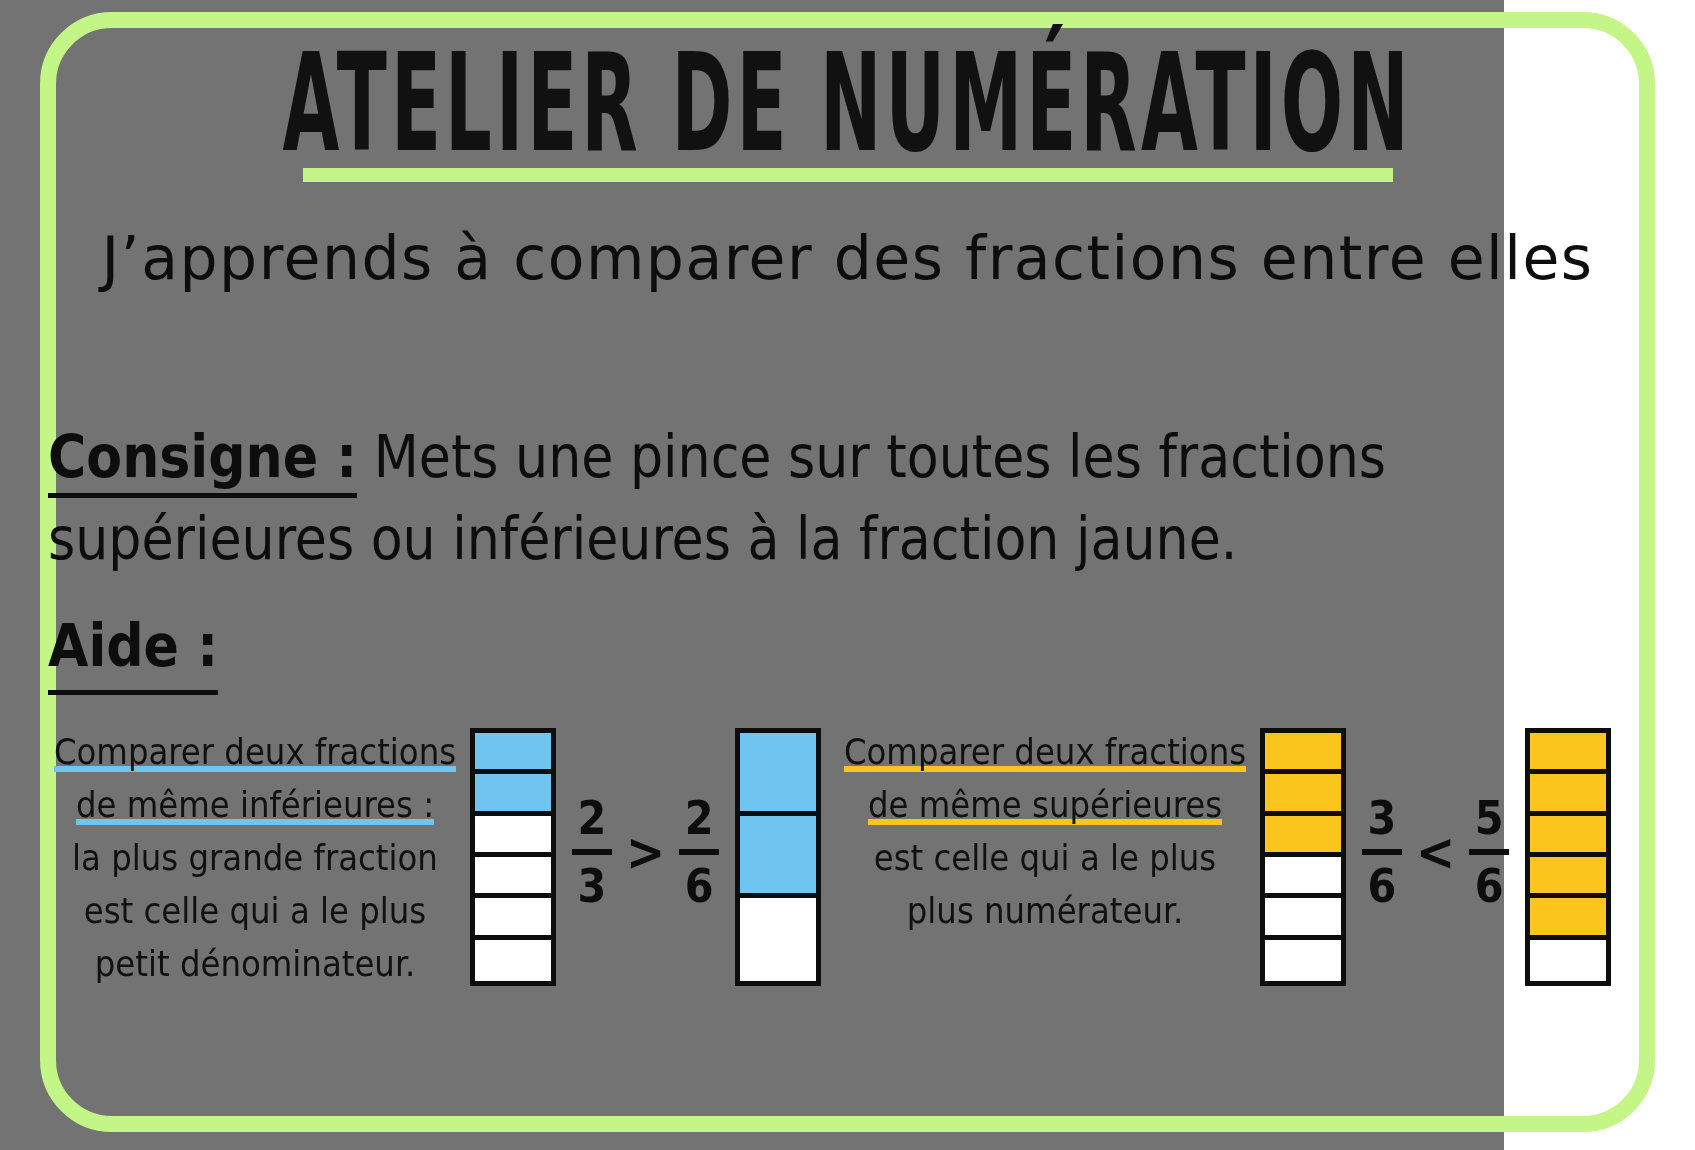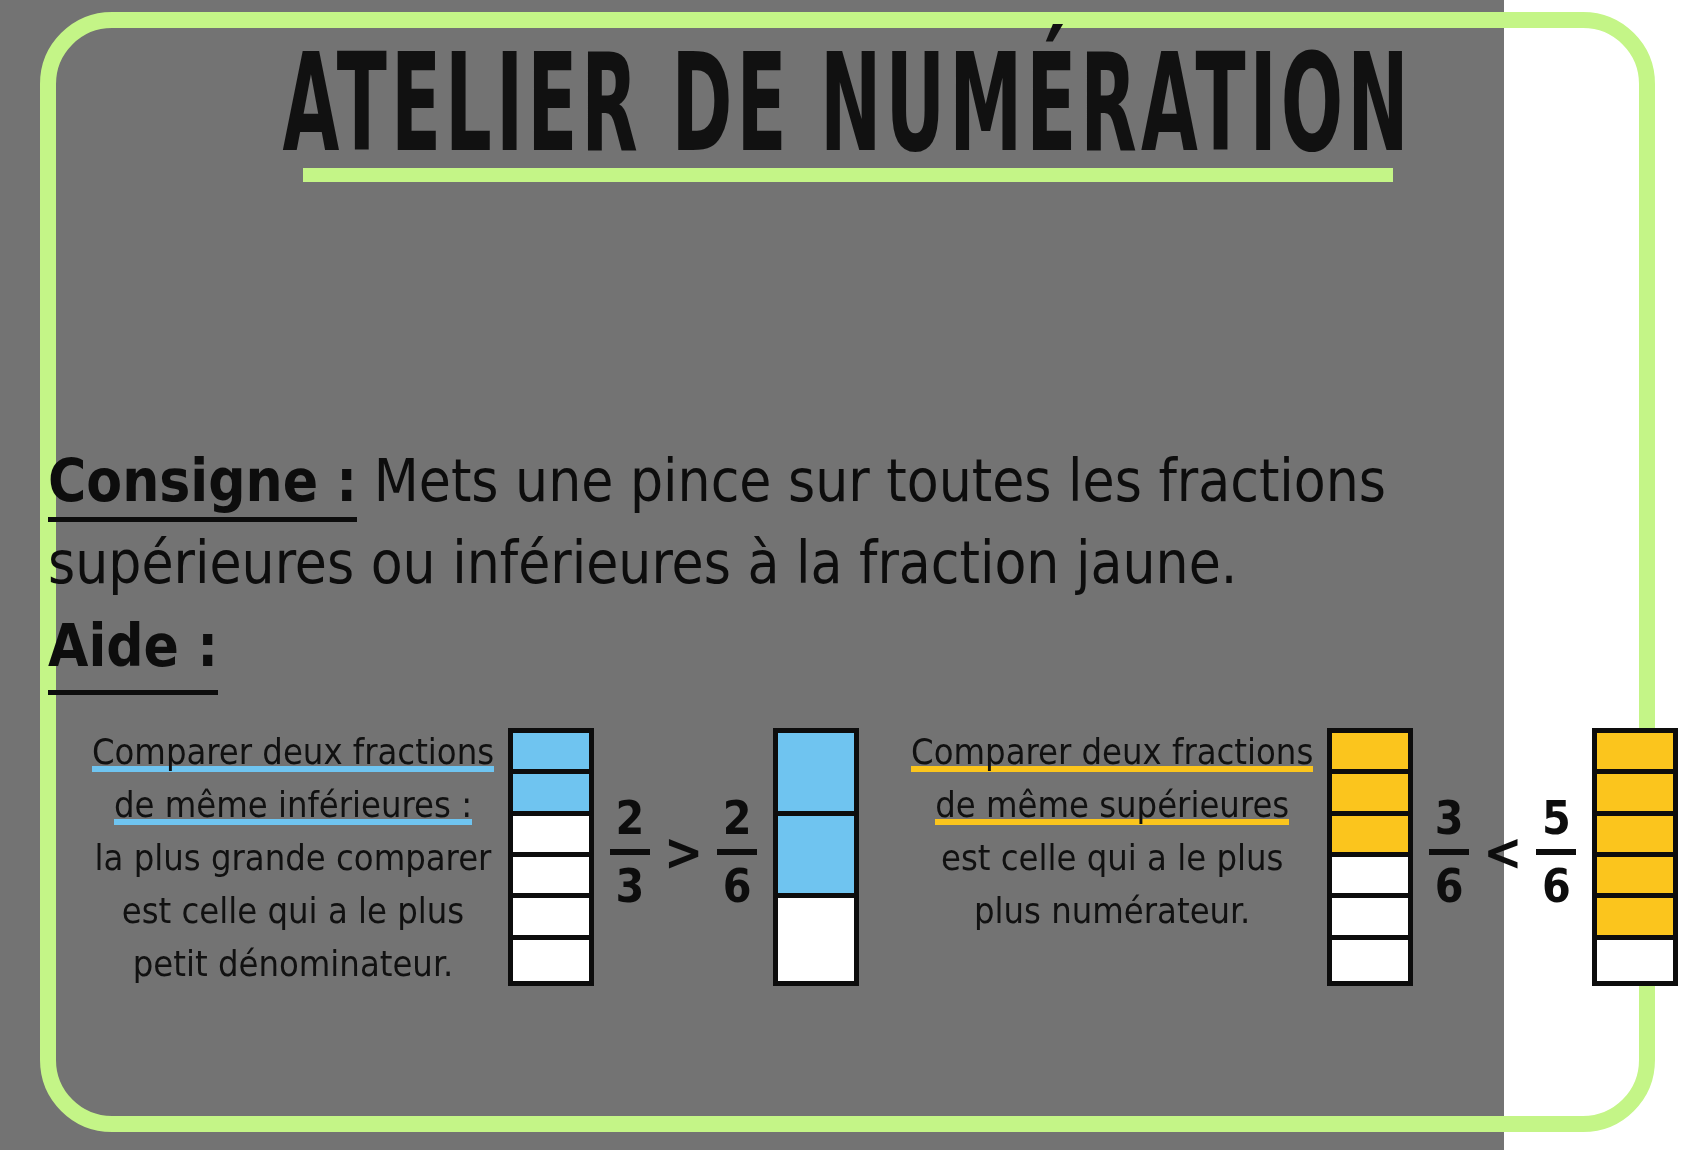--- a/index.html
+++ b/index.html
@@ -71,21 +71,21 @@
     line-height: 1.22;
     letter-spacing: 1.5px;
     color: #0d0d0d;
     padding: 0 70px;
   }
 
   
   #consigne-block {
     position: absolute;
     left: 48px;
-    top: 440px;
+    top: 416px;
     width: 1580px;
     color: #0d0d0d;
     font-family: "DejaVu Sans Condensed", "Liberation Sans Narrow", "Liberation Sans", sans-serif;
     font-size: 58px;
     line-height: 1.42;
   }
   .lbl-strong {
     font-weight: 700;
     border-bottom: 5px solid #0d0d0d;
     padding-bottom: 2px;
@@ -113,21 +113,20 @@
     width: 1612px;
     height: 300px;
     display: flex;
     align-items: flex-start;
   }
 
   .help-panel {
     display: flex;
     align-items: flex-start;
     height: 300px;
-    padding-left: 38px;
   }
   #panel-numerateur { width: 790px; }
   #panel-denominateur { width: 820px; }
 
   .help-text {
     width: 430px;
     text-align: center;
     font-family: "DejaVu Sans Condensed", "Liberation Sans Narrow", "Liberation Sans", sans-serif;
     font-size: 36px;
     line-height: 1.47;
@@ -200,37 +199,38 @@
 </head>
 <body>
 
 <div id="page">
 
   <div id="card-border"></div>
 
   <div id="title-block">
     <div id="main-title">ATELIER DE NUMÉRATION</div>
     <div id="title-rule"></div>
+    <div id="subtitle">J’apprends à comparer des fractions entre elles</div>
   </div>
 
   <div id="consigne-block">
     <span class="lbl-strong">Consigne :</span><span> Mets une pince sur toutes les fractions supérieures ou inférieures à la fraction jaune.</span>
   </div>
 
   <div id="aide-block">
     <span id="aide-label">Aide :</span>
   </div>
 
   <div id="help-row">
 
     <div class="help-panel" id="panel-numerateur">
       <div class="help-text" id="text-numerateur">
           <div><span class="u-blue">Comparer deux fractions</span></div>
           <div><span class="u-blue">de même inférieures :</span></div>
-          <div><span>la plus grande comparer</span></div>
+          <div><span>la plus grande fraction</span></div>
           <div><span>est celle qui a le plus</span></div>
           <div><span>petit dénominateur.</span></div>
         </div>
       <div class="bars">
         <div class="bar" id="bar-num-left">
             <div class="cell fill-blue" style="height: 41.3333px;"></div>
             <div class="cell fill-blue" style="height: 41.3333px;"></div>
             <div class="cell" style="height: 41.3333px;"></div>
             <div class="cell" style="height: 41.3333px;"></div>
             <div class="cell" style="height: 41.3333px;"></div>

